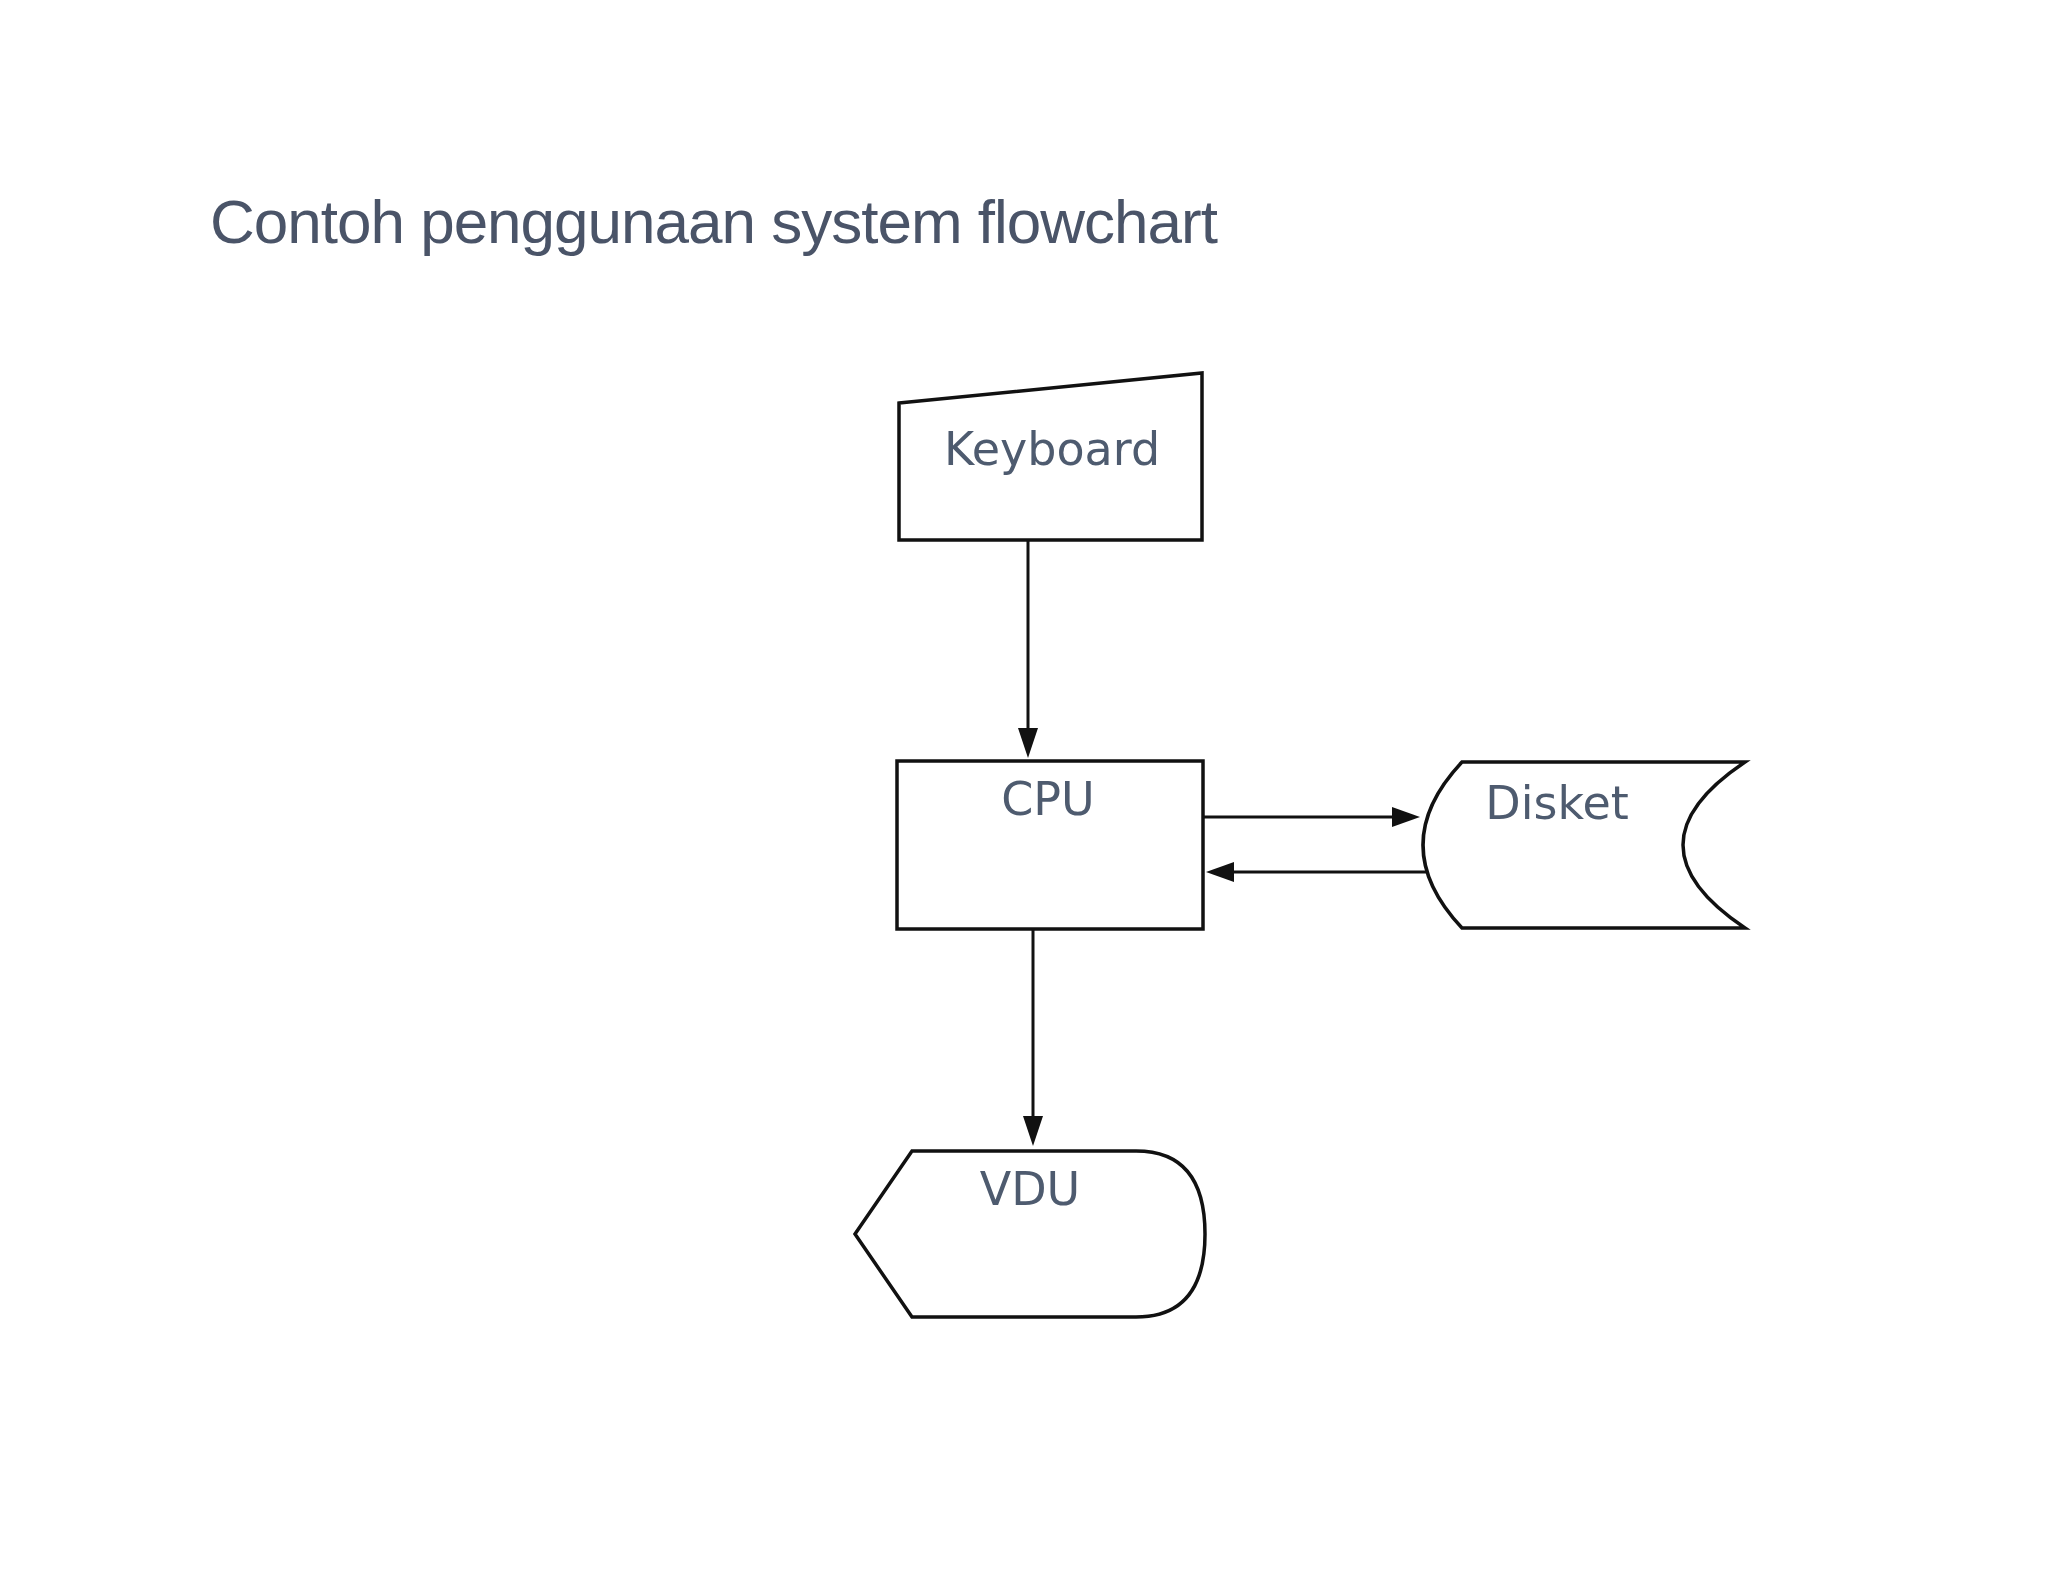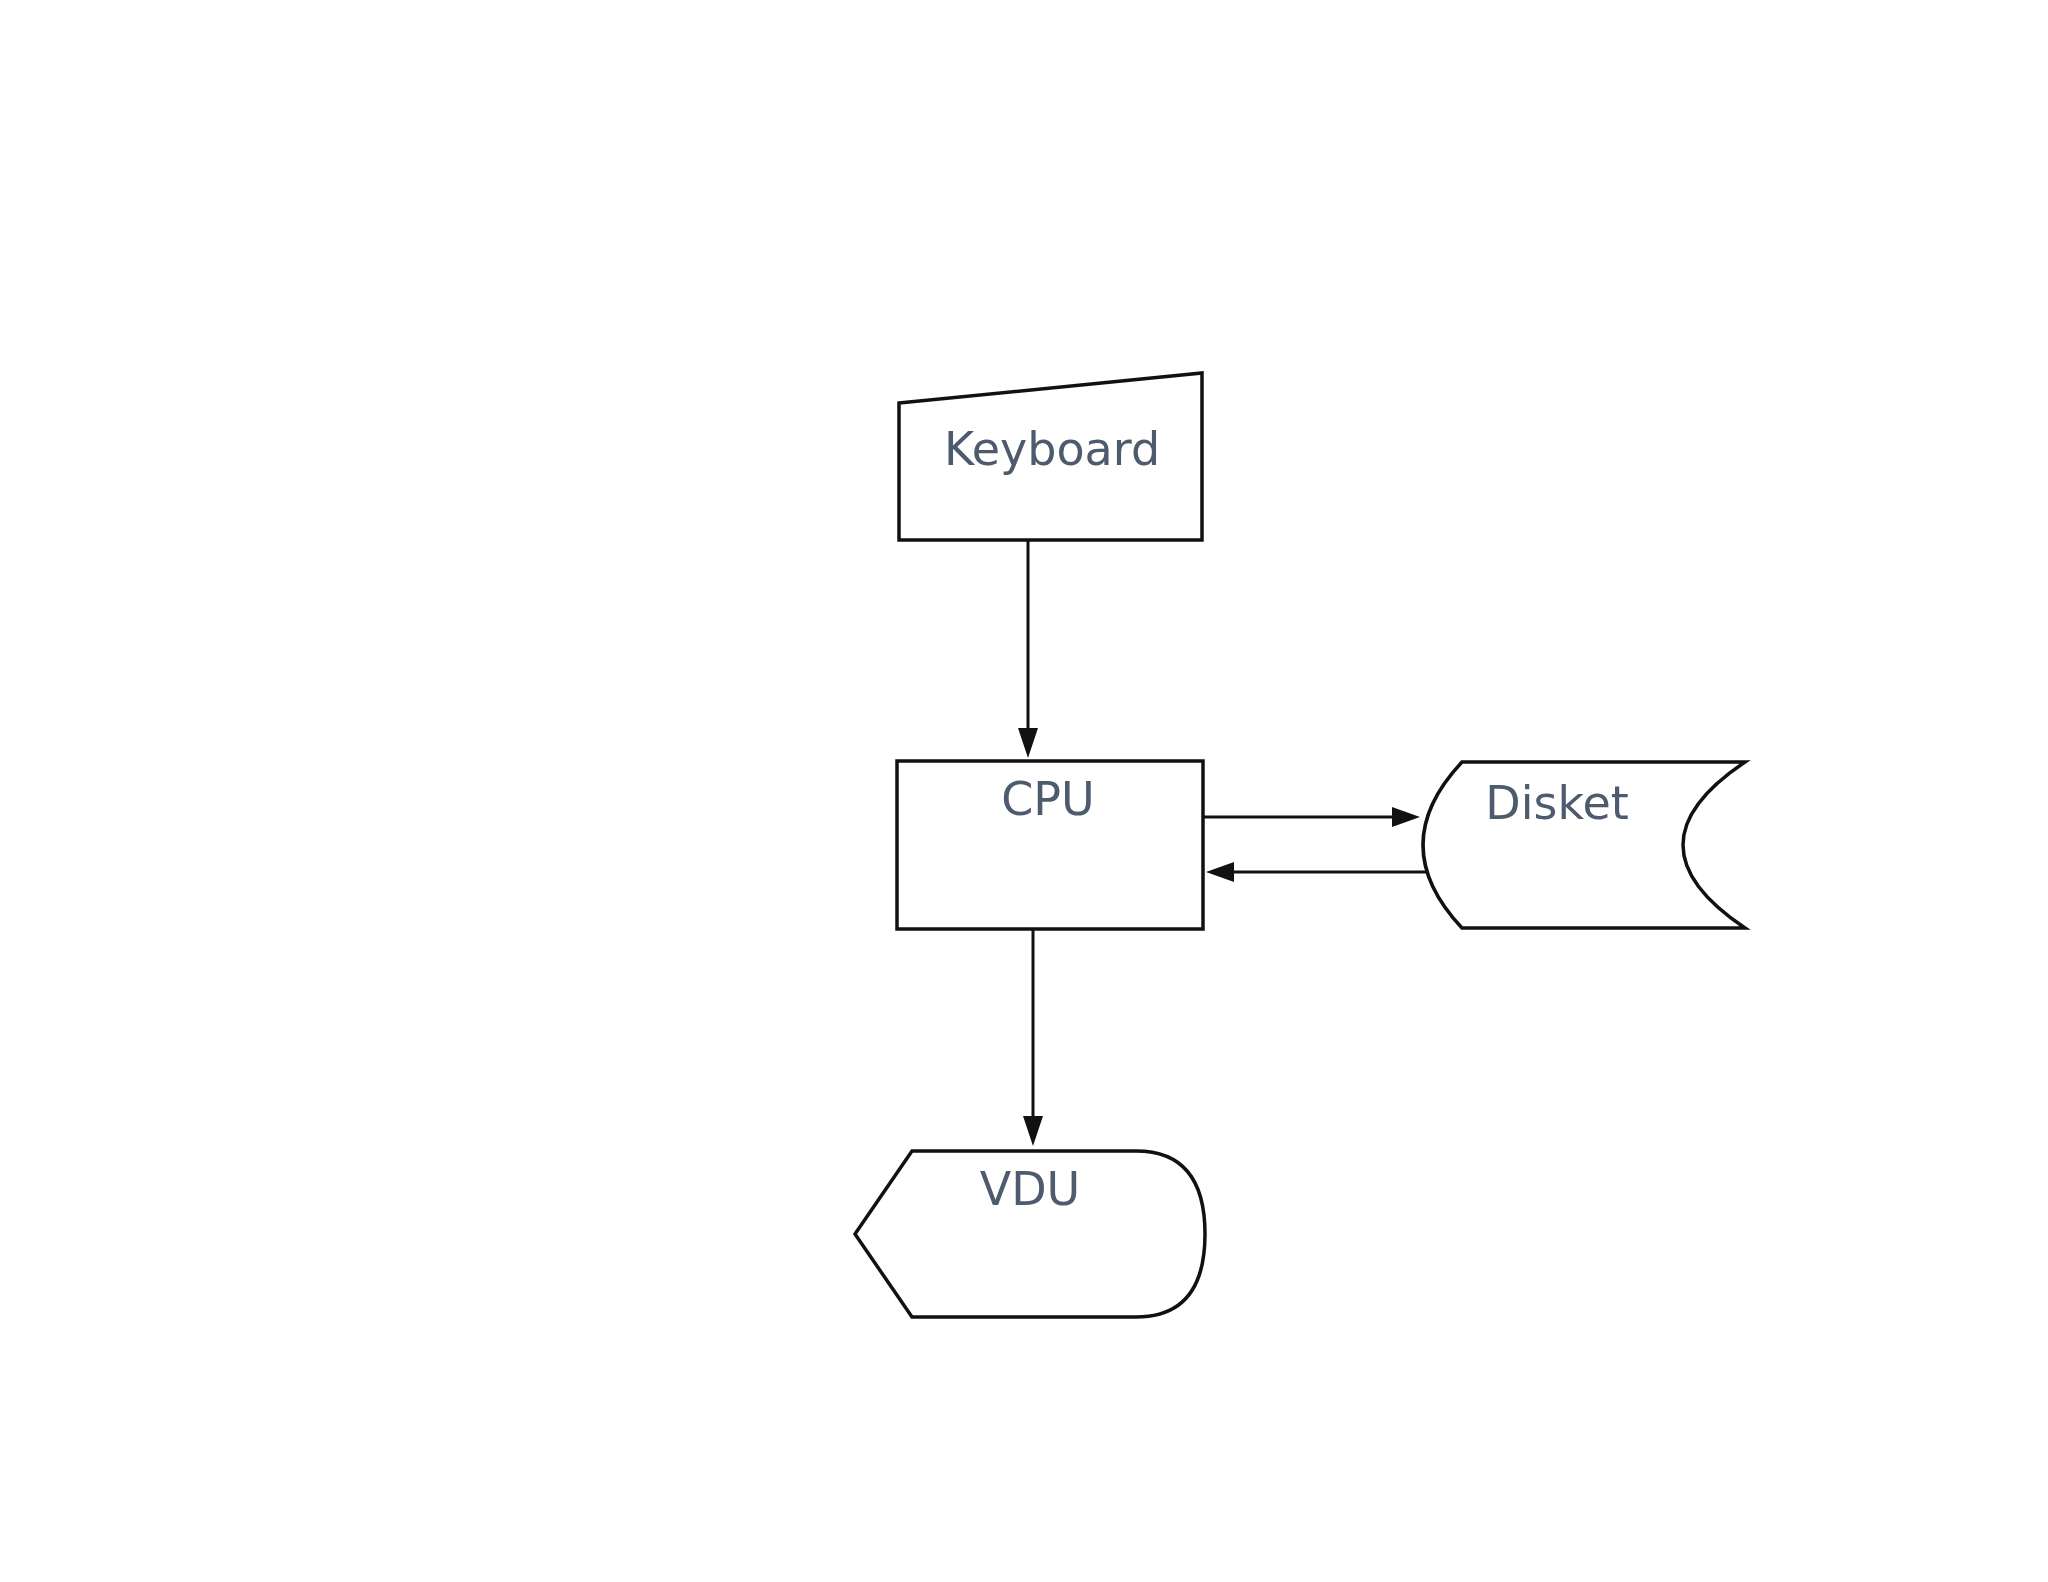--- a/index.html
+++ b/index.html
@@ -39,20 +39,21 @@
     font-family: "DejaVu Sans", "Liberation Sans", sans-serif;
     font-size: 46px;
     font-weight: 400;
   }
 </style>
 </head>
 <body>
 
 <div class="canvas">
 
+  <div class="slide-title" style="color: rgb(74, 84, 104);">Contoh penggunaan system flowchart</div>
 
   <svg class="diagram-svg" width="2048" height="1582" viewBox="0 0 2048 1582" xmlns="http://www.w3.org/2000/svg">
 
     <polygon class="node-shape" points="899,403 1202,373 1202,540 899,540" stroke="#111111"></polygon>
     <text class="node-label" x="1052" y="452" text-anchor="middle" dominant-baseline="middle" fill="#4e5b6f">Keyboard</text>
 
     <line class="edge-line" x1="1028" y1="540" x2="1028" y2="732" stroke="#111111"></line>
     <polygon points="1028,758 1018,728 1038,728" fill="#111111"></polygon>
 
     <rect class="node-shape" x="897" y="761" width="306" height="168" stroke="#111111"></rect>

